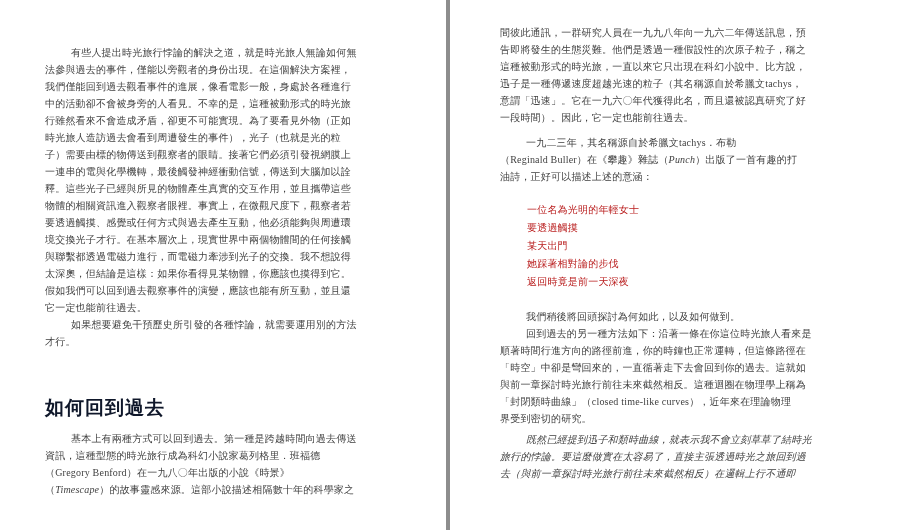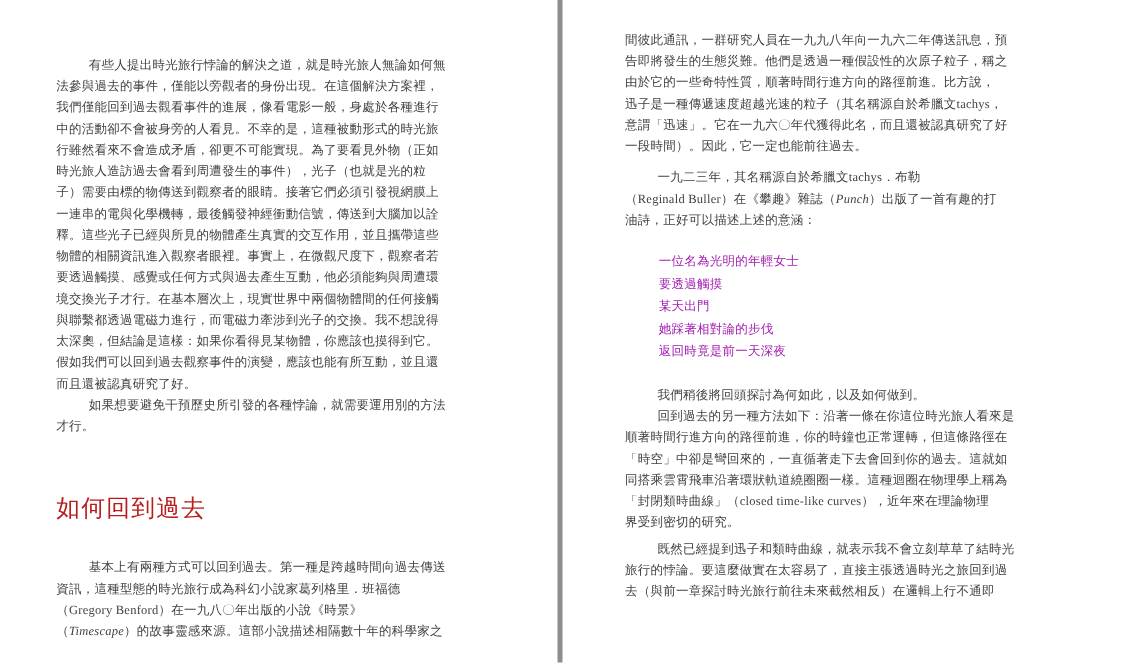--- a/index.html
+++ b/index.html
@@ -15,29 +15,29 @@
   }
   .page { position: absolute; color: #3f3f3f; }
   .page-left  { left: 45px;  top: 44px; width: 392px; }
   .page-right { left: 500px; top: 24px; width: 392px; }
   .line {
     font-size: 10px; line-height: 17px; height: 17px;
     white-space: nowrap; letter-spacing: 0.2px;
   }
   .indent { text-indent: 26px; }
   .heading {
-    margin-top: 47px; margin-bottom: 27px;
-    font-size: 19px; line-height: 22px; font-weight: normal; color: #b91c1c;
+    margin-top: 47px; margin-bottom: 11px;
+    font-size: 19px; line-height: 22px; font-weight: bold; color: #0f172a;
     letter-spacing: 1px;
   }
-  .poem { margin-top: 16px; color: #a21caf; }
+  .poem { margin-top: 16px; color: #b91c1c; }
   .poem .line { line-height: 18px; height: 18px; padding-left: 27px; }
   .mt8  { margin-top: 8px; }
   .mt17 { margin-top: 17px; }
-  .mt4  { margin-top: 4px; }
+  .mt4  { margin-top: 4px; font-style: italic; }
   .italic { font-style: italic; }
 </style>
 </head>
 <body>
 
 <div class="spread">
 
   <div class="page page-left">
     <div>
       <div class="line indent">有些人提出時光旅行悖論的解決之道，就是時光旅人無論如何無</div>
@@ -48,42 +48,42 @@
       <div class="line">時光旅人造訪過去會看到周遭發生的事件），光子（也就是光的粒</div>
       <div class="line">子）需要由標的物傳送到觀察者的眼睛。接著它們必須引發視網膜上</div>
       <div class="line">一連串的電與化學機轉，最後觸發神經衝動信號，傳送到大腦加以詮</div>
       <div class="line">釋。這些光子已經與所見的物體產生真實的交互作用，並且攜帶這些</div>
       <div class="line">物體的相關資訊進入觀察者眼裡。事實上，在微觀尺度下，觀察者若</div>
       <div class="line">要透過觸摸、感覺或任何方式與過去產生互動，他必須能夠與周遭環</div>
       <div class="line">境交換光子才行。在基本層次上，現實世界中兩個物體間的任何接觸</div>
       <div class="line">與聯繫都透過電磁力進行，而電磁力牽涉到光子的交換。我不想說得</div>
       <div class="line">太深奧，但結論是這樣：如果你看得見某物體，你應該也摸得到它。</div>
       <div class="line">假如我們可以回到過去觀察事件的演變，應該也能有所互動，並且還</div>
-      <div class="line">而且還被認真研究了好。</div>
+      <div class="line">它一定也能前往過去。</div>
     </div>
     <div>
       <div class="line indent">如果想要避免干預歷史所引發的各種悖論，就需要運用別的方法</div>
       <div class="line">才行。</div>
     </div>
     <div class="heading">如何回到過去</div>
     <div>
       <div class="line indent">基本上有兩種方式可以回到過去。第一種是跨越時間向過去傳送</div>
       <div class="line">資訊，這種型態的時光旅行成為科幻小說家葛列格里．班福德</div>
       <div class="line">（Gregory Benford）在一九八〇年出版的小說《時景》</div>
       <div class="line"><span>（</span><span class="italic">Timescape</span><span>）的故事靈感來源。這部小說描述相隔數十年的科學家之</span></div>
     </div>
   </div>
 
   <div class="divider"></div>
 
   <div class="page page-right">
     <div>
       <div class="line">間彼此通訊，一群研究人員在一九九八年向一九六二年傳送訊息，預</div>
       <div class="line">告即將發生的生態災難。他們是透過一種假設性的次原子粒子，稱之</div>
-      <div class="line">由於它的一些奇特性質，順著時間行進方向的路徑前進。比方說，</div>
+      <div class="line">這種被動形式的時光旅，一直以來它只出現在科幻小說中。比方說，</div>
       <div class="line">迅子是一種傳遞速度超越光速的粒子（其名稱源自於希臘文tachys，</div>
       <div class="line">意謂「迅速」。它在一九六〇年代獲得此名，而且還被認真研究了好</div>
       <div class="line">一段時間）。因此，它一定也能前往過去。</div>
     </div>
     <div class="mt8">
       <div class="line indent">一九二三年，其名稱源自於希臘文tachys．布勒</div>
       <div class="line"><span>（Reginald Buller）在《攀趣》雜誌（</span><span class="italic">Punch</span><span>）出版了一首有趣的打</span></div>
       <div class="line">油詩，正好可以描述上述的意涵：</div>
     </div>
     <div class="poem">
@@ -93,21 +93,21 @@
       <div class="line">她踩著相對論的步伐</div>
       <div class="line">返回時竟是前一天深夜</div>
     </div>
     <div class="mt17">
       <div class="line indent">我們稍後將回頭探討為何如此，以及如何做到。</div>
     </div>
     <div>
       <div class="line indent">回到過去的另一種方法如下：沿著一條在你這位時光旅人看來是</div>
       <div class="line">順著時間行進方向的路徑前進，你的時鐘也正常運轉，但這條路徑在</div>
       <div class="line">「時空」中卻是彎回來的，一直循著走下去會回到你的過去。這就如</div>
-      <div class="line">同搭乘雲霄飛車沿著環狀軌道繞圈圈一樣。這種迴圈在物理學上稱為</div>
+      <div class="line">與前一章探討時光旅行前往未來截然相反。這種迴圈在物理學上稱為</div>
       <div class="line">「封閉類時曲線」（closed time-like curves），近年來在理論物理</div>
       <div class="line">界受到密切的研究。</div>
     </div>
     <div class="mt4">
       <div class="line indent">既然已經提到迅子和類時曲線，就表示我不會立刻草草了結時光</div>
       <div class="line">旅行的悖論。要這麼做實在太容易了，直接主張透過時光之旅回到過</div>
       <div class="line">去（與前一章探討時光旅行前往未來截然相反）在邏輯上行不通即</div>
     </div>
   </div>
 

